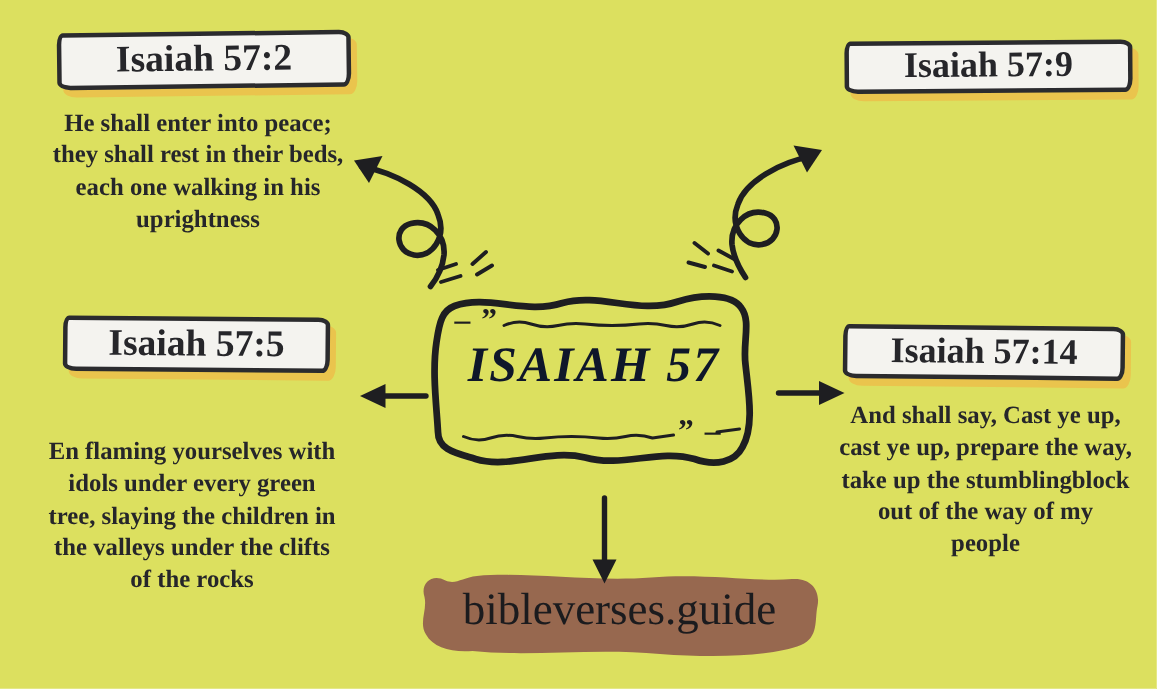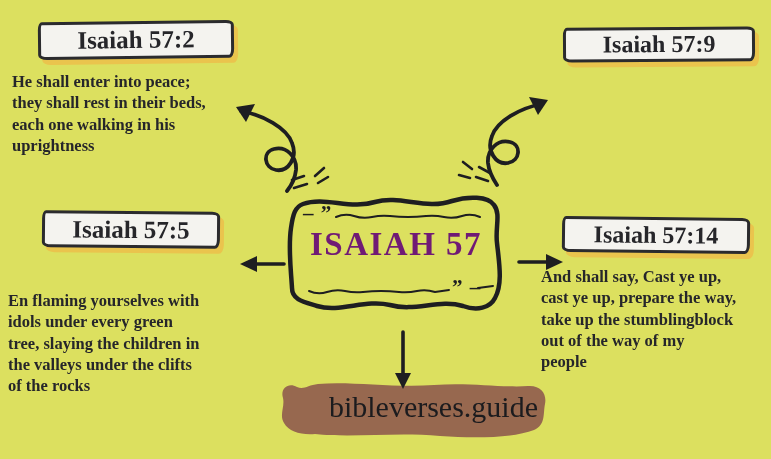--- a/index.html
+++ b/index.html
@@ -22,43 +22,44 @@
     display:flex;align-items:center;justify-content:center;
     font-weight:bold;
     border-radius:4px 8px 5px 9px / 8px 5px 9px 5px;
   }
   .vbox-tl{left:38px;top:21px;width:190px;height:32px;font-size:25px;transform:rotate(-0.7deg);}
   .vbox-bl{left:42px;top:211px;width:172px;height:31px;font-size:25px;transform:rotate(0.5deg);}
   .vbox-tr{left:563px;top:27px;width:186px;height:29px;font-size:24px;transform:rotate(-0.4deg);}
   .vbox-br{left:562px;top:217px;width:182px;height:30px;font-size:24px;transform:rotate(0.6deg);}
   .vtext{
     position:absolute;
-    text-align:left;
+    text-align:center;
     font-weight:bold;
     font-size:16.5px;
     line-height:21.3px;
     white-space:pre-line;
   }
   .vtext-tl{left:12px;top:71px;width:240px;}
   .vtext-bl{left:8px;top:257px;width:240px;margin-top:33px;}
   .vtext-tr{left:533px;top:69px;width:228px;line-height:21.6px;}
   .vtext-br{left:541px;top:266px;width:232px;}
   .center-title{
     position:absolute;left:296px;top:226px;width:200px;
     text-align:center;font-weight:bold;font-size:33px;letter-spacing:1.5px;
-    color:#701a75;
+    color:#0f172a;
+    font-style:italic;
   }
   .quote-deco{
     position:absolute;font-weight:bold;font-size:21px;color:#1e1e21;letter-spacing:1px;
   }
   .deco-top{left:303px;top:201px;}
   .deco-bottom{left:452px;top:275px;}
   .watermark{
     position:absolute;left:288px;top:390px;width:250px;
-    text-align:right;font-size:30px;color:#1b1b1e;
+    text-align:center;font-size:30px;color:#1b1b1e;
   }
 </style>
 </head>
 <body>
 
 <div class="canvas">
 
   <svg class="decor" width="771" height="459" viewBox="0 0 771 459">
 
     <path d="M 297 387 C 288 382, 280 389, 283 398 C 285 407, 279 415, 284 423

